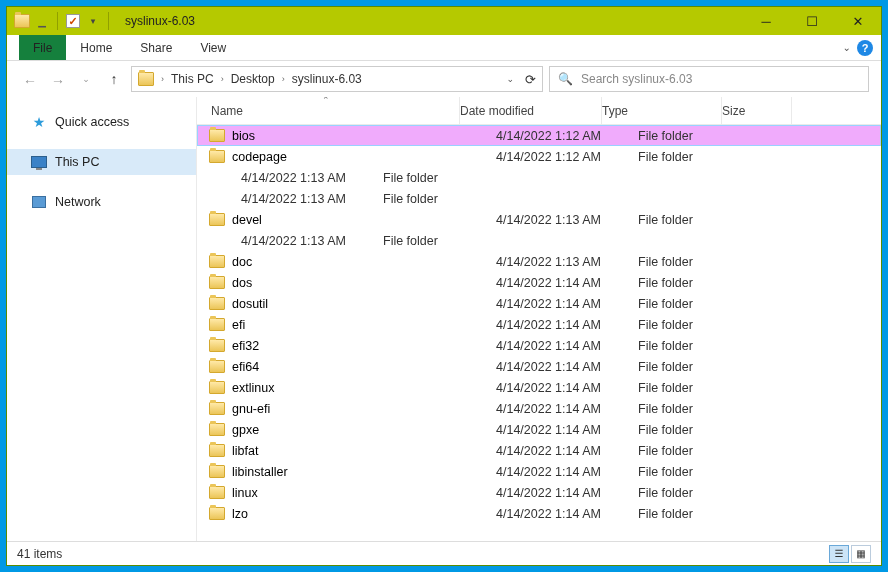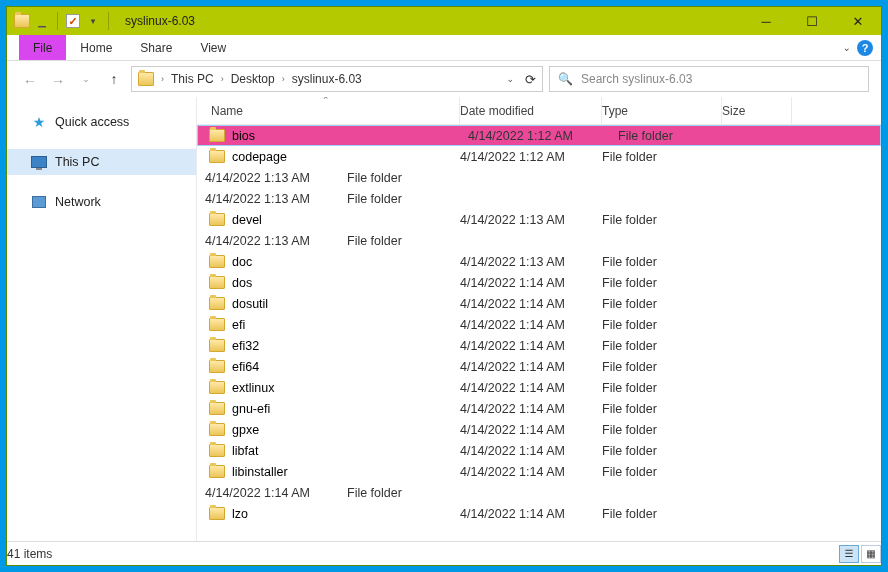--- a/index.html
+++ b/index.html
@@ -14,21 +14,21 @@
 .folder-icon-small::before { content: ""; position: absolute; top: -3px; left: 0; width: 6px; height: 3px; background: #ebc558; border-radius: 1px 1px 0 0; }
 .qat-sep { width: 1px; height: 18px; background: rgba(0,0,0,0.2); margin: 0 4px; }
 .qat-check { width: 14px; height: 14px; background: #fff; border: 1px solid #999; display: flex; align-items: center; justify-content: center; color: #d04a00; font-size: 11px; font-weight: bold; }
 .title-text { margin-left: 10px; font-size: 12px; color: #222; }
 .titlebar-right { position: absolute; right: 0; top: 0; display: flex; height: 100%; }
 .tbtn { width: 46px; height: 100%; display: flex; align-items: center; justify-content: center; font-size: 13px; color: #222; }
 
 
 .ribbon { height: 26px; display: flex; align-items: stretch; padding-left: 12px; position: relative; border-bottom: 1px solid #ddd; }
 .ribbon-tab { padding: 0 14px; font-size: 12px; display: flex; align-items: center; color: #333; }
-.ribbon-tab.file { background: #d946ef; color: #222; font-weight: normal; }
+.ribbon-tab.file { background: #15803d; color: #222; font-weight: normal; }
 .ribbon-right { position: absolute; right: 8px; top: 0; height: 100%; display: flex; align-items: center; gap: 6px; }
 .help-icon { width: 16px; height: 16px; border-radius: 50%; background: #1e88e5; color: #fff; display: flex; align-items: center; justify-content: center; font-size: 11px; font-weight: bold; }
 
 
 .addr-row { height: 36px; display: flex; align-items: center; padding: 0 12px; gap: 6px; }
 .nav-btn { width: 22px; height: 22px; display: flex; align-items: center; justify-content: center; color: #999; font-size: 14px; }
 .nav-btn.active { color: #333; }
 .addr-box { flex: 1; height: 26px; border: 1px solid #ccc; display: flex; align-items: center; padding-left: 4px; font-size: 12px; color: #333; gap: 2px; position: relative; }
 .addr-seg { padding: 0 2px; display: flex; align-items: center; gap: 3px; }
 .addr-chev { color: #666; font-size: 9px; padding: 0 3px; }
@@ -52,34 +52,34 @@
 .cols { height: 28px; display: flex; align-items: center; border-bottom: 1px solid #eaeaea; font-size: 12px; color: #444; padding-left: 8px; position: relative; }
 .col-name { width: 255px; padding-left: 6px; }
 .col-date { width: 142px; }
 .col-type { width: 120px; }
 .col-size { width: 70px; text-align: right; }
 .col-sep { border-right: 1px solid #eaeaea; height: 100%; display: flex; align-items: center; }
 .sort-arrow { position: absolute; left: 125px; top: -2px; font-size: 9px; color: #777; }
 
 .file-list { flex: 1; overflow-y: scroll; font-size: 12.5px; }
 .file-row { height: 21px; display: flex; align-items: center; padding-left: 8px; }
-.file-row.sel { background: #ec4899; outline: 1px solid #99d1ff; outline-offset: -1px; gap: 8px; }
+.file-row.sel { background: #f0abfc; outline: 1px solid #99d1ff; outline-offset: -1px; }
 .fi-name { width: 255px; display: flex; align-items: center; gap: 7px; padding-left: 4px; }
-.fi-date { width: 142px; color: #333; }
+.fi-date { width: 142px; color: #333; margin-left: 36px; }
 .fi-type { width: 120px; color: #333; }
 .folder-ico { width: 16px; height: 13px; background: linear-gradient(#ffe9a8,#ebc558); border: 1px solid #d4a82e; border-radius: 1px; position: relative; flex-shrink: 0; }
 .folder-ico::before { content: ""; position: absolute; top: -3px; left: 0; width: 6px; height: 3px; background: #ebc558; border-radius: 1px 1px 0 0; }
 
 
 .file-list::-webkit-scrollbar { width: 16px; }
 .file-list::-webkit-scrollbar-track { background: #f0f0f0; }
 .file-list::-webkit-scrollbar-thumb { background: #c2c2c2; border: 3px solid #f0f0f0; }
 
 
-.status { height: 24px; border-top: 1px solid #ddd; display: flex; align-items: center; padding: 0 0; font-size: 12px; color: #333; justify-content: space-between; }
+.status { height: 24px; border-top: 1px solid #ddd; display: flex; align-items: center; padding: 0 10px; font-size: 12px; color: #333; justify-content: space-between; }
 .view-toggles { display: flex; gap: 2px; }
 .vt { width: 20px; height: 18px; border: 1px solid #bcd; display: flex; align-items: center; justify-content: center; font-size: 10px; }
 .vt.active { background: #cce4f7; border-color: #6aa8d8; }
 </style>
 </head>
 <body>
 
 <div class="window">
 
   <div class="titlebar">
@@ -287,20 +287,24 @@
           </div>
           <div class="file-row">
             <div class="fi-name">
               <span class="folder-ico"></span>
               <span>libinstaller</span>
             </div>
             <div class="fi-date">4/14/2022 1:14 AM</div>
             <div class="fi-type">File folder</div>
           </div>
           <div class="file-row">
+            <div class="fi-name">
+              <span class="folder-ico"></span>
+              <span>linux</span>
+            </div>
             <div class="fi-date">4/14/2022 1:14 AM</div>
             <div class="fi-type">File folder</div>
           </div>
           <div class="file-row">
             <div class="fi-name">
               <span class="folder-ico"></span>
               <span>lzo</span>
             </div>
             <div class="fi-date">4/14/2022 1:14 AM</div>
             <div class="fi-type">File folder</div>

